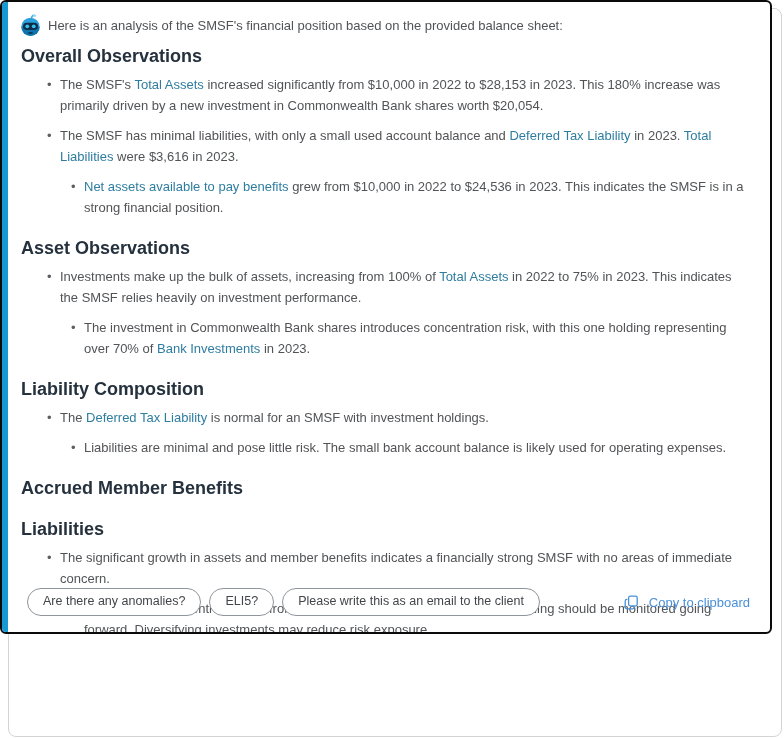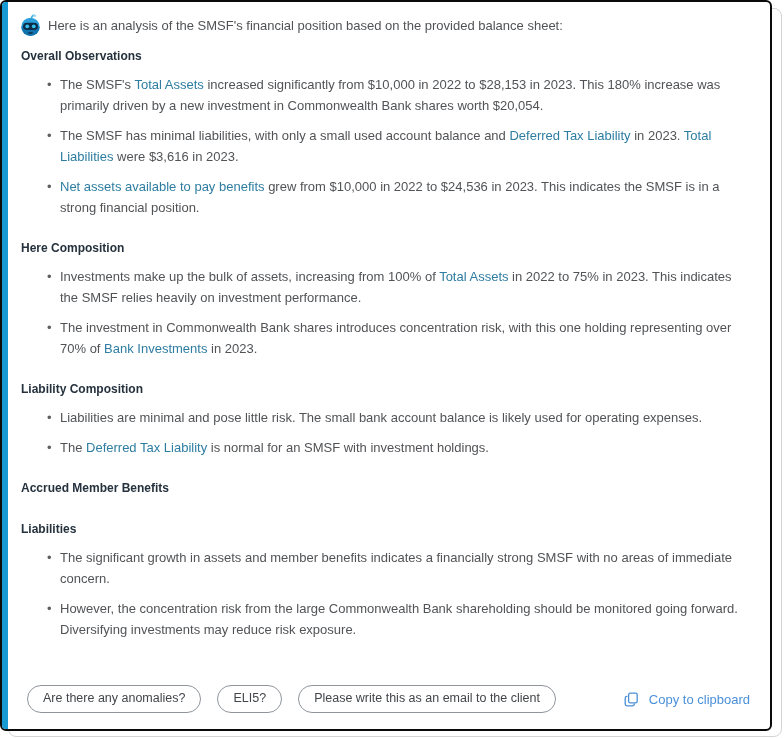--- a/index.html
+++ b/index.html
@@ -8,34 +8,34 @@
     --copy-link:#4a90d9;
     --heading:#25323e;
     --body-text:#515356;
   }
   *{box-sizing:border-box;margin:0;padding:0;}
   html,body{width:784px;height:738px;overflow:hidden;background:#ffffff;
     font-family:"Liberation Sans","DejaVu Sans",sans-serif;}
   .stage{position:relative;width:784px;height:738px;background:#ffffff;}
   .underlay{position:absolute;left:8px;top:8px;right:2px;bottom:1px;
     background:#ffffff;border:1px solid #d4d4d4;border-radius:8px;}
-  .panel{position:absolute;left:0;top:0;width:772px;height:731px;
+  .panel{position:absolute;left:0;top:0;width:772px;height:634px;
     background:#ffffff;border:2px solid #0a0a0a;border-radius:6px;overflow:hidden;}
   .accent-bar{position:absolute;left:0;top:0;bottom:0;width:6px;
     background:var(--accent-bar);}
   .content{position:absolute;left:6px;top:0;right:0;bottom:0;
     padding:13px 18px 0 13px;color:var(--body-text);font-size:13px;line-height:21px;}
   .intro-row{display:flex;align-items:flex-start;gap:6px;margin:0 0 9px -2px;}
   .intro-row .bot{flex:0 0 auto;width:23px;height:23px;margin-top:-1px;}
-  .section-heading{color:var(--heading);font-weight:700;font-size:12px;
+  .section-heading{color:var(--heading);font-weight:700;font-size:18px;
     line-height:21px;margin:20px 0 7px 0;}
   .section-heading:first-of-type{margin-top:0;}
   ul.bullet-list{list-style:none;margin:0;padding:0 0 0 39px;}
   ul.bullet-list li{position:relative;margin-bottom:9px;}
-  ul.bullet-list li:last-child{margin-bottom:0;}
+  ul.bullet-list li:last-child{margin-bottom:0;margin-left:24px;}
   ul.bullet-list li::before{content:"•";position:absolute;left:-13px;top:0;
     color:#5c5e61;font-size:13px;}
   .term-link{color:var(--term-link);cursor:pointer;}
   .footer{position:absolute;left:19px;right:20px;bottom:16px;
     display:flex;align-items:center;gap:12px;}
   .pill{background:#ffffff;border:1.4px solid #8f959b;border-radius:15px;
     padding:5px 15px 6px;font-size:12.5px;color:#42464a;line-height:15px;
     font-family:inherit;cursor:pointer;white-space:nowrap;}
   .copy-btn{margin-left:auto;display:flex;align-items:center;gap:10px;
     background:none;border:none;color:var(--copy-link);font-size:13px;
@@ -67,40 +67,40 @@
         <span>Here is an analysis of the SMSF's financial position based on the provided balance sheet:</span>
       </div>
 
       <div id="sections">
           <div class="section-heading">Overall Observations</div>
           <ul class="bullet-list">
             <li><span>The SMSF's </span><span class="term-link">Total Assets</span><span> increased significantly from $10,000 in 2022 to $28,153 in 2023. This 180% increase was primarily driven by a new investment in Commonwealth Bank shares worth $20,054.</span></li>
             <li><span>The SMSF has minimal liabilities, with only a small used account balance and </span><span class="term-link">Deferred Tax Liability</span><span> in 2023. </span><span class="term-link">Total Liabilities</span><span> were $3,616 in 2023.</span></li>
             <li><span class="term-link">Net assets available to pay benefits</span><span> grew from $10,000 in 2022 to $24,536 in 2023. This indicates the SMSF is in a strong financial position.</span></li>
           </ul>
-          <div class="section-heading">Here Composition</div>
+          <div class="section-heading">Asset Observations</div>
           <ul class="bullet-list">
             <li><span>Investments make up the bulk of assets, increasing from 100% of </span><span class="term-link">Total Assets</span><span> in 2022 to 75% in 2023. This indicates the SMSF relies heavily on investment performance.</span></li>
             <li><span>The investment in Commonwealth Bank shares introduces concentration risk, with this one holding representing over 70% of </span><span class="term-link">Bank Investments</span><span> in 2023.</span></li>
           </ul>
           <div class="section-heading">Liability Composition</div>
           <ul class="bullet-list">
+            <li><span>The </span><span class="term-link">Deferred Tax Liability</span><span> is normal for an SMSF with investment holdings.</span></li>
             <li><span>Liabilities are minimal and pose little risk. The small bank account balance is likely used for operating expenses.</span></li>
-            <li><span>The </span><span class="term-link">Deferred Tax Liability</span><span> is normal for an SMSF with investment holdings.</span></li>
           </ul>
           <div class="section-heading">Accrued Member Benefits</div>
           <div class="section-heading">Liabilities</div>
           <ul class="bullet-list">
             <li><span>The significant growth in assets and member benefits indicates a financially strong SMSF with no areas of immediate concern.</span></li>
             <li><span>However, the concentration risk from the large Commonwealth Bank shareholding should be monitored going forward. Diversifying investments may reduce risk exposure.</span></li>
           </ul>
         </div>
 
       <div class="footer">
-        <span id="suggestions" style="display:flex;gap:16px;align-items:center;">
+        <span id="suggestions" style="display:flex;gap:8px;align-items:center;">
             <button class="pill">Are there any anomalies?</button>
             <button class="pill">ELI5?</button>
             <button class="pill">Please write this as an email to the client</button>
           </span>
         <button class="copy-btn">
           <span>
             <svg width="15" height="15" viewBox="0 0 15 15">
               <rect x="4.6" y="1.2" width="8.6" height="9.6" rx="1.6" fill="#ffffff" stroke="currentColor" stroke-width="1.3"></rect>
               <path d="M3.4 4.4 H3 A1.8 1.8 0 0 0 1.2 6.2 V12 A1.8 1.8 0 0 0 3 13.8 H8.6 A1.8 1.8 0 0 0 10.4 12 V11.6" fill="none" stroke="currentColor" stroke-width="1.3"></path>
             </svg>

